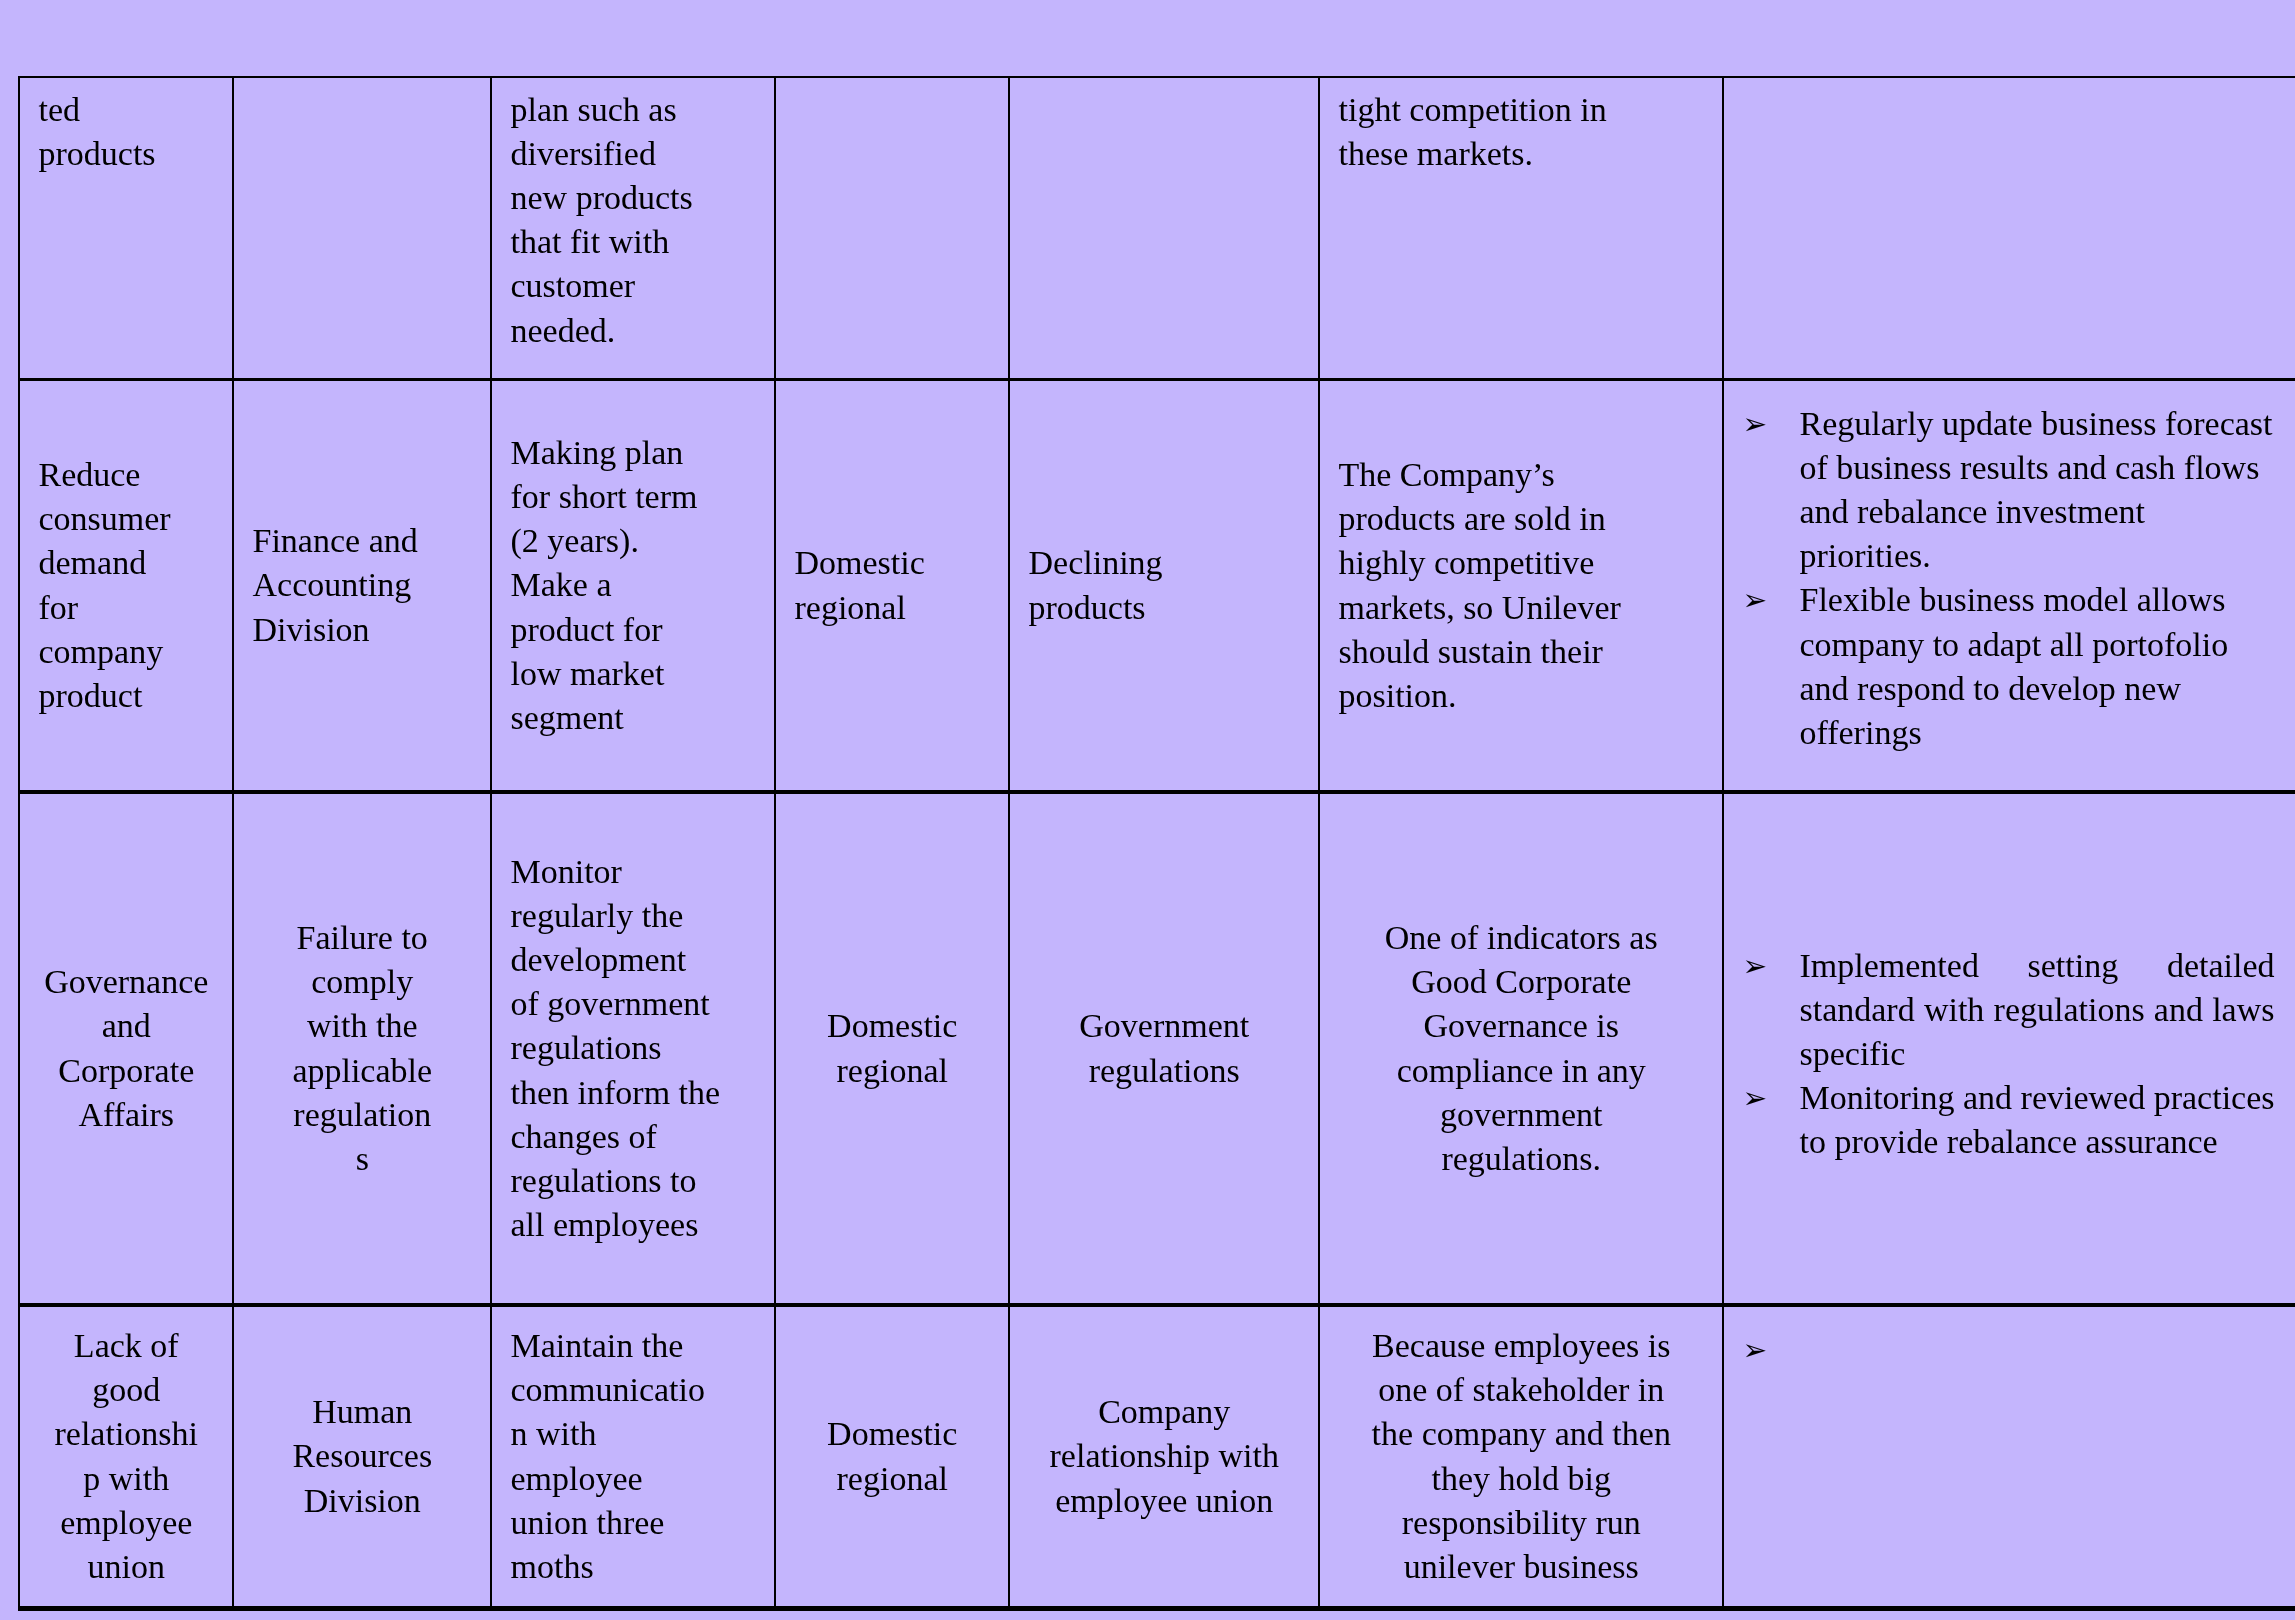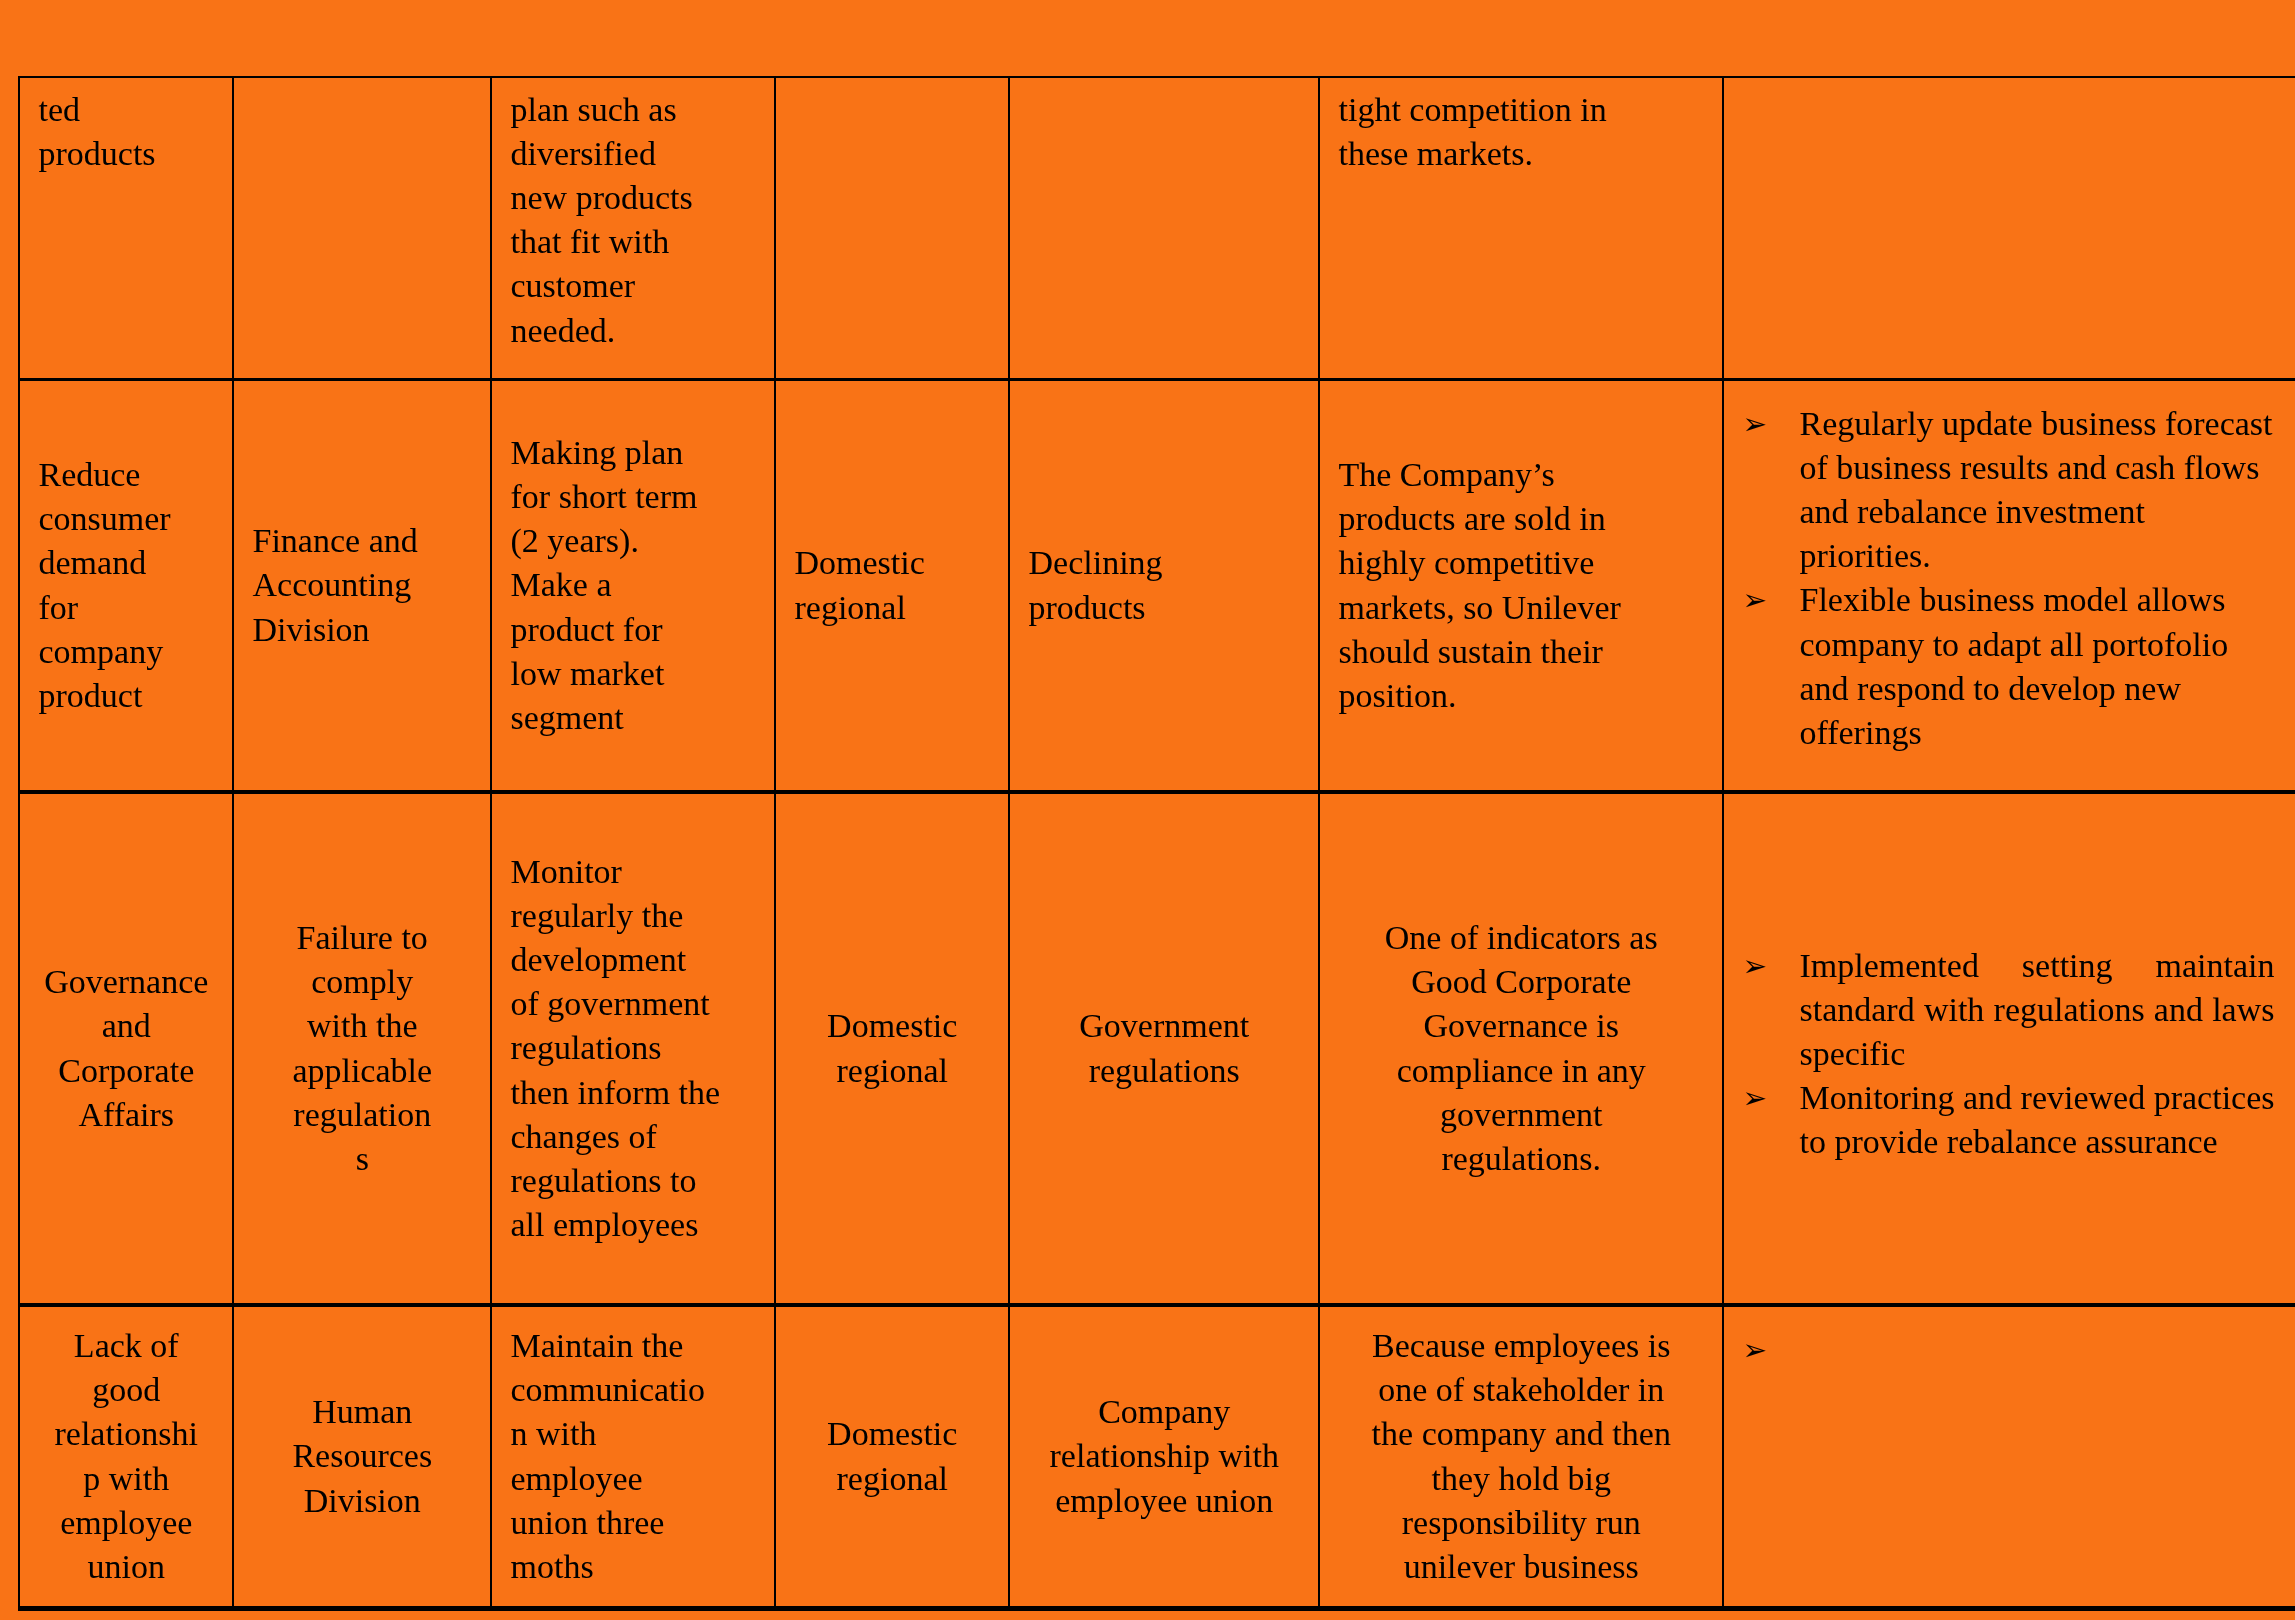--- a/index.html
+++ b/index.html
@@ -7,21 +7,21 @@
     padding: 0;
     background: #ffffff;
     width: 2295px;
     height: 1621px;
     overflow: hidden;
   }
   .page {
     position: relative;
     width: 2295px;
     height: 1621px;
-    background: #f97316;
+    background: #c4b5fd;
     font-family: "Liberation Serif", "DejaVu Serif", serif;
     color: #000000;
   }
   .risk-table {
     position: absolute;
     left: 17.5px;
     top: 76px;
     width: 2278px;
     display: grid;
     grid-template-columns: 214px 258px 284px 234px 310px 404px 1fr;
@@ -186,21 +186,21 @@
 Good Corporate
 Governance is
 compliance in any
 government
 regulations.</div>
     </div>
     <div class="cell r3 c7 v-top b-justify">
       <div class="bullets">
         <div class="bullet">
           <span class="bmark">➢</span>
-          <div class="btext">Implemented setting maintain standard with regulations and laws specific</div>
+          <div class="btext">Implemented setting detailed standard with regulations and laws specific</div>
         </div>
         <div class="bullet">
           <span class="bmark">➢</span>
           <div class="btext">Monitoring and reviewed practices to provide rebalance assurance</div>
         </div>
       </div>
     </div>
 
     <div class="cell r4 c1 v-mid a-center">
       <div class="txt">Lack of

